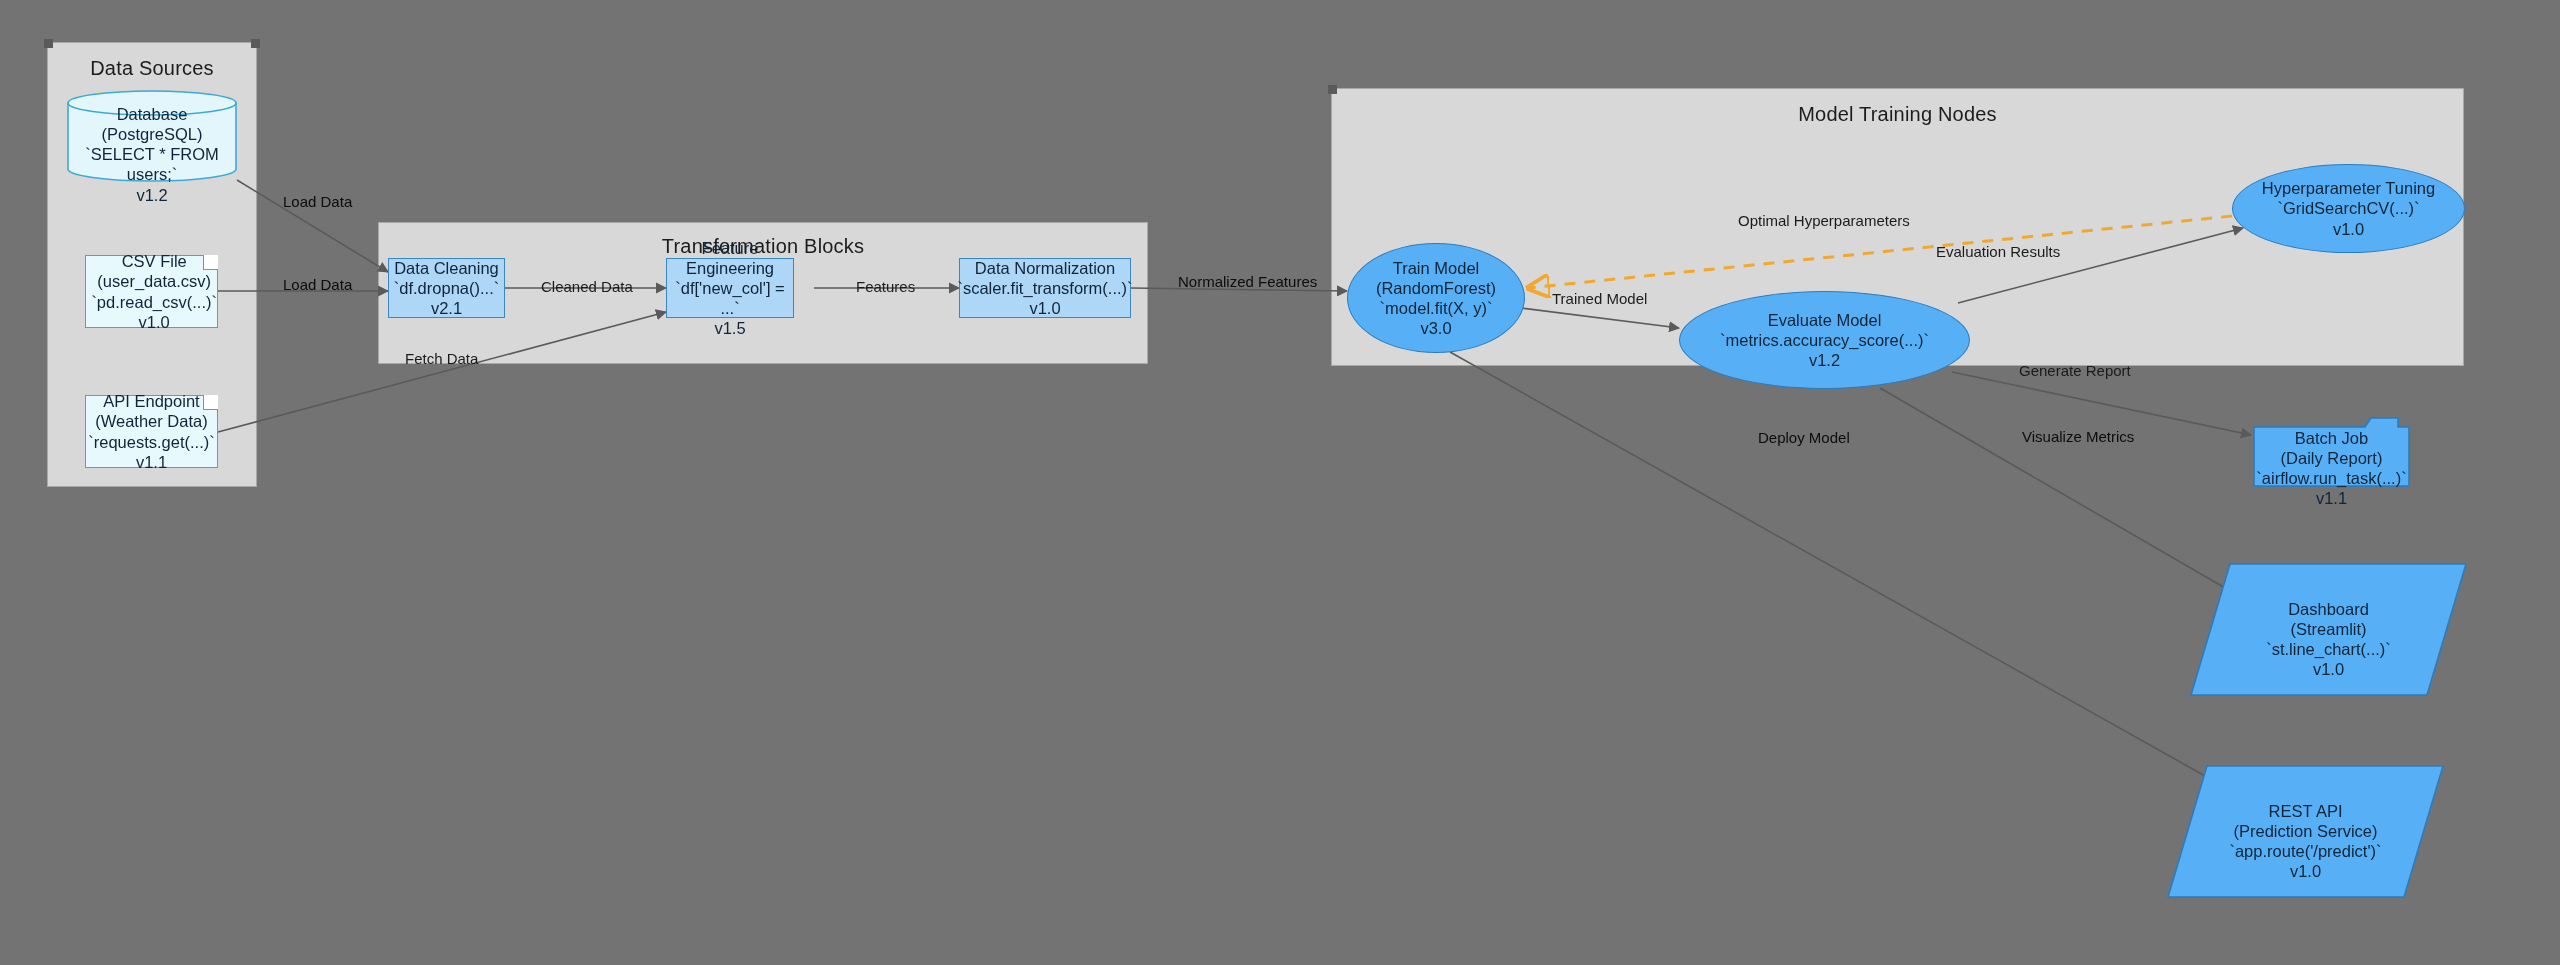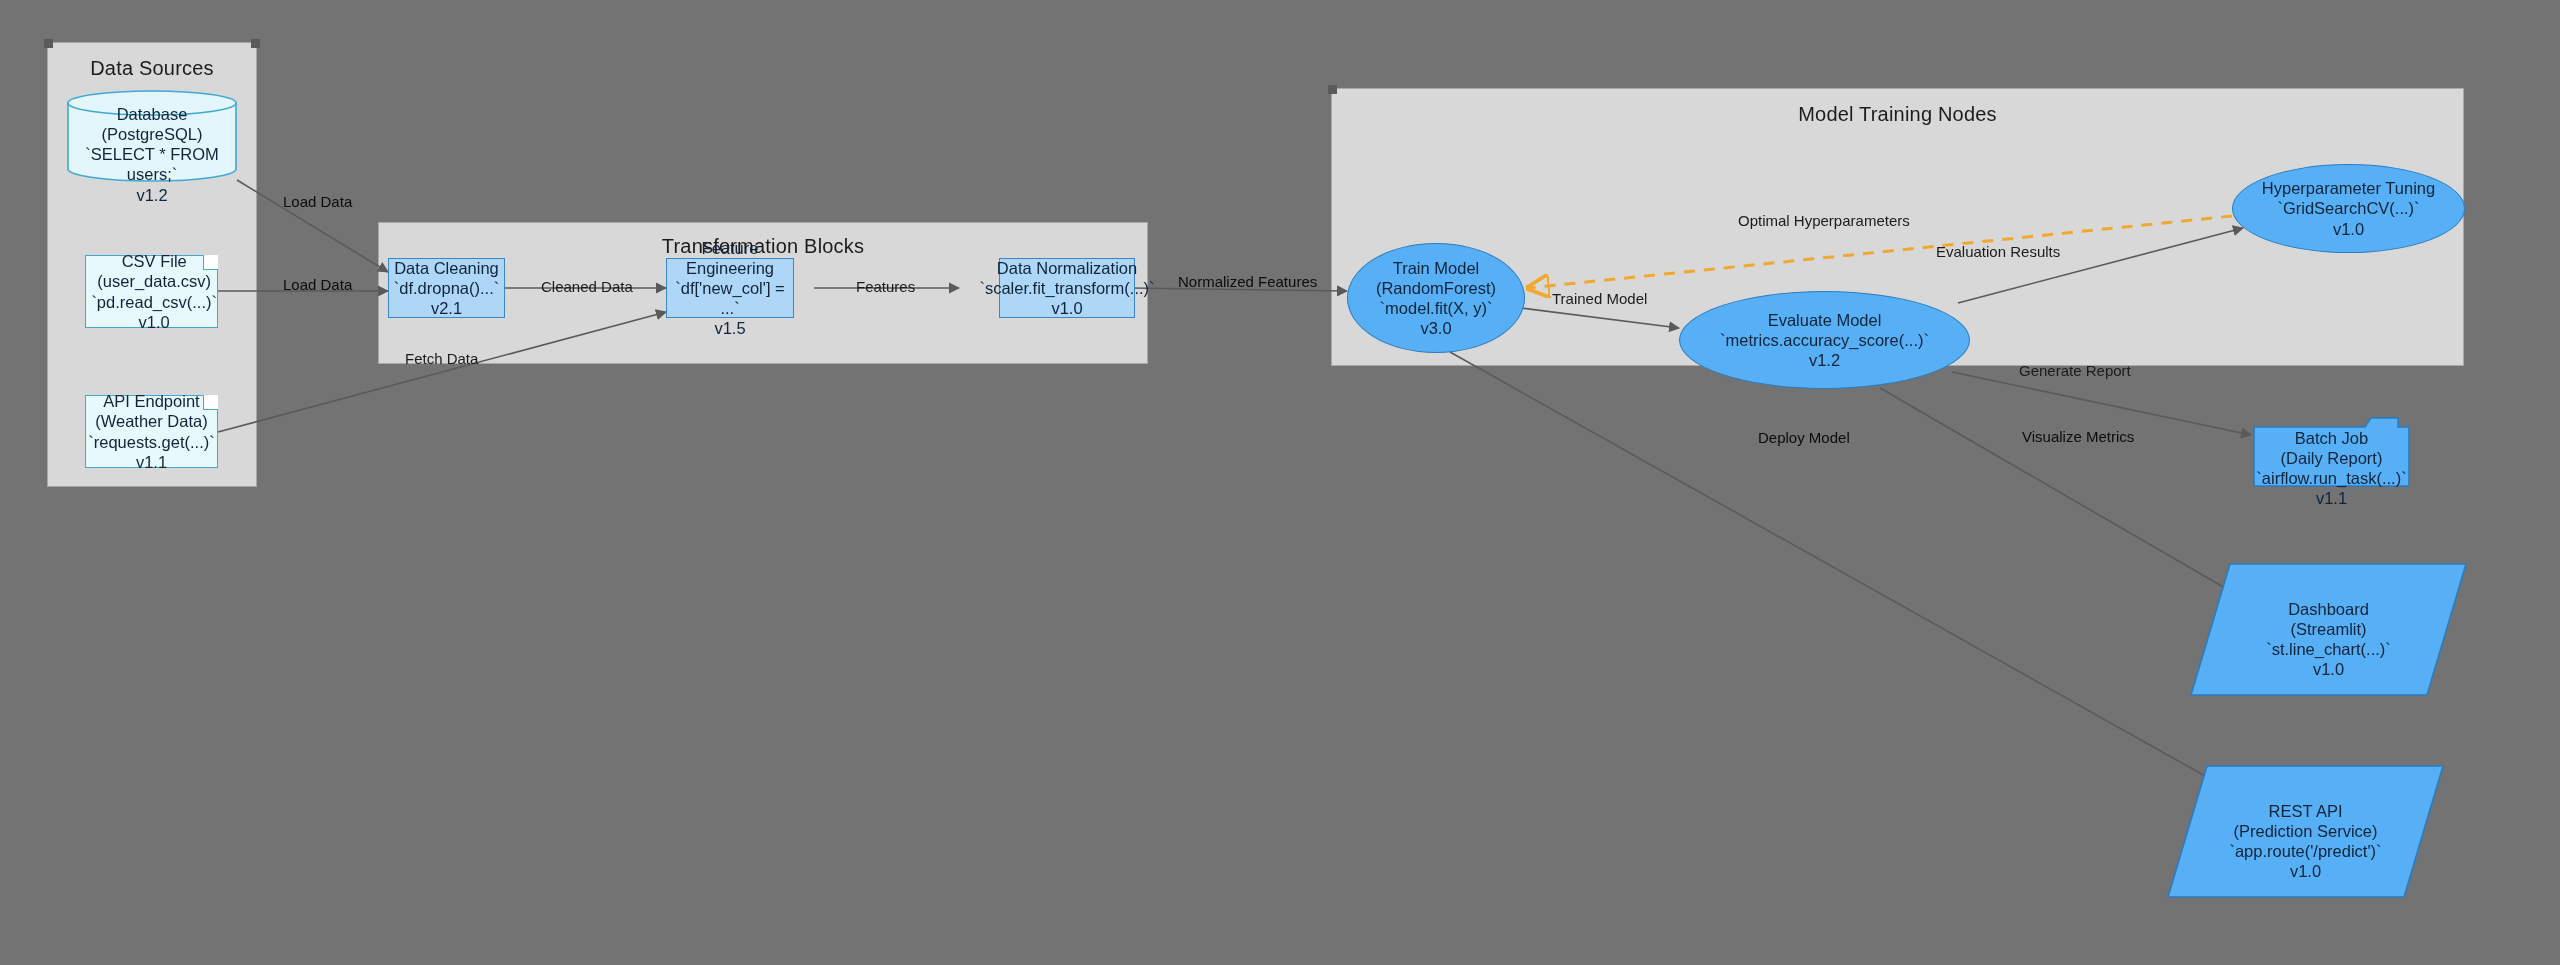--- a/index.html
+++ b/index.html
@@ -191,21 +191,21 @@
 `df.dropna()...`
 v2.1</span>
   </div>
 
   <div class="node node-rect" id="n-feat" style="left: 666px; top: 258px; width: 128px; height: 60px;">
     <span>Feature Engineering
 `df['new_col'] = ...`
 v1.5</span>
   </div>
 
-  <div class="node node-rect" id="n-norm" style="left: 999px; top: 258px; width: 136px; height: 60px;">
+  <div class="node node-rect" id="n-norm" style="left: 959px; top: 258px; width: 172px; height: 60px;">
     <span>Data Normalization
 `scaler.fit_transform(...)`
 v1.0</span>
   </div>
 
   <div class="node node-ellipse" id="n-train" style="left: 1347px; top: 243px; width: 178px; height: 110px;">
     <span>Train Model
 (RandomForest)
 `model.fit(X, y)`
 v3.0</span>

